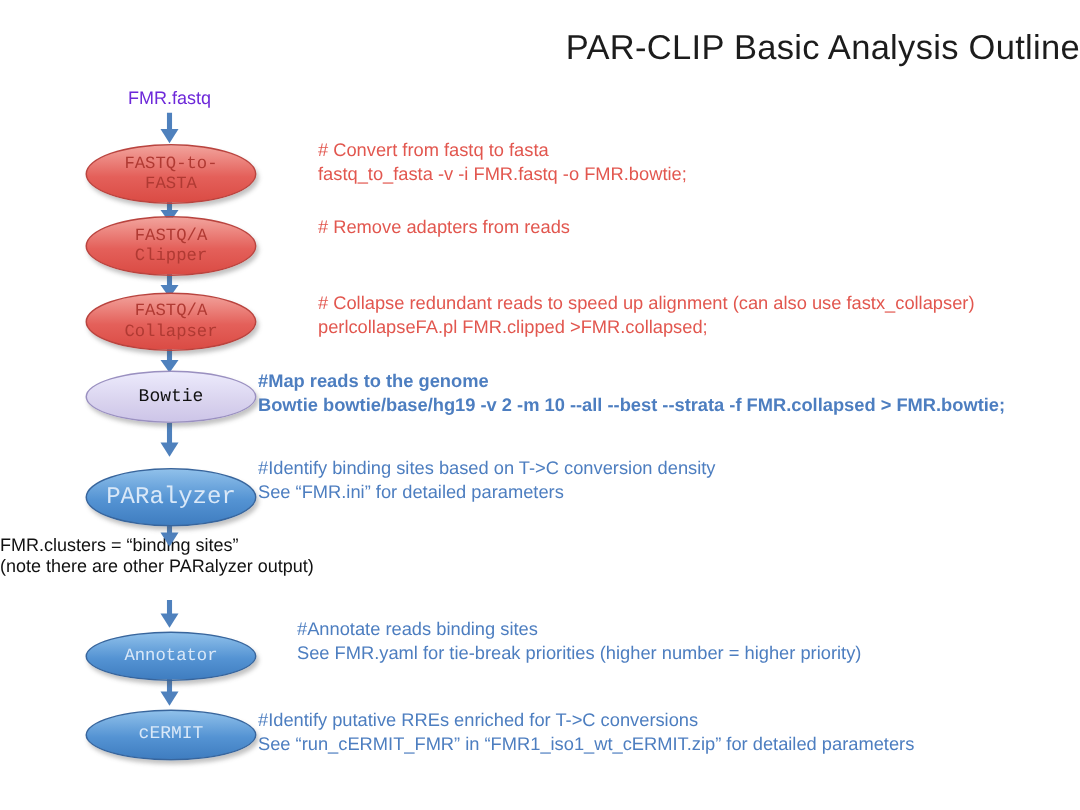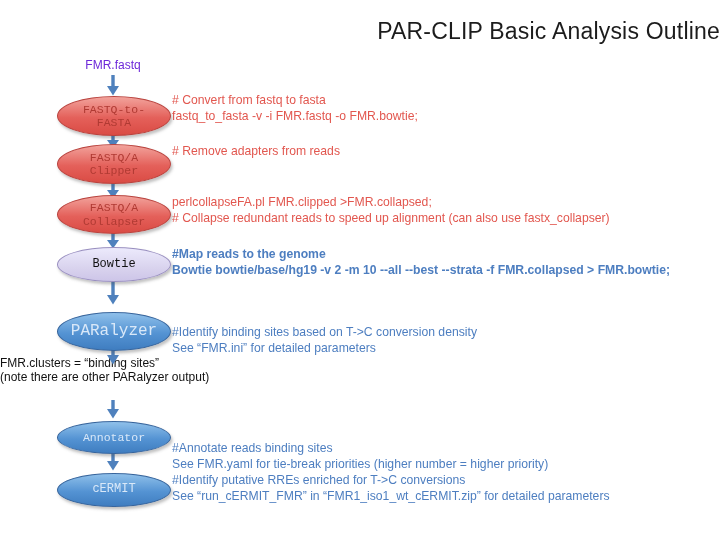--- a/index.html
+++ b/index.html
@@ -29,24 +29,24 @@
   .n1{top:96px;  height:38px;}
   .n2{top:144px; height:38px;}
   .n3{top:195px; height:37px;}
   .n4{top:247px; height:33px; font-size:12px;}
   .n5{top:312px; height:37px; font-size:16px;}
   .n6{top:421px; height:31px;}
   .n7{top:473px; height:32px; font-size:12px;}
 
   
   .note{position:absolute; left:172px; font-size:12.2px; line-height:16px; white-space:nowrap;}
-  .note.red-text{color:#e2574f;}
+  .note.red-text{color:#e2574f;margin-left:40px;}
   .note.blue-text{color:#4d7ec0;}
   .a1{top:92px;} .a2{top:143px;} .a3{top:194px;} .a4{top:246px;font-weight:bold;}
-  .a5{top:324px;} .a6{top:440px;} .a7{top:472px;}
+  .a5{top:304px;} .a6{top:411px;margin-left:26px;} .a7{top:472px;}
 
   
   .arrow{position:absolute; left:105px; z-index:1;}
   .ar1{top:75px;}  .ar2{top:132px;} .ar3{top:182px;} .ar4{top:232px;}
   .ar5{top:282px;} .ar6{top:345px;} .ar7{top:400px;} .ar8{top:452px;}
 </style>
 </head>
 <body>
 
 <div class="slide">
@@ -114,22 +114,22 @@
   </div>
 
   <div class="note red-text a1">
     <div># Convert from fastq to fasta</div>
     <div>fastq_to_fasta -v -i FMR.fastq -o FMR.bowtie;</div>
   </div>
   <div class="note red-text a2">
     <div># Remove adapters from reads</div>
   </div>
   <div class="note red-text a3">
+    <div># Collapse redundant reads to speed up alignment (can also use fastx_collapser)</div>
     <div>perlcollapseFA.pl FMR.clipped &gt;FMR.collapsed;</div>
-    <div># Collapse redundant reads to speed up alignment (can also use fastx_collapser)</div>
   </div>
   <div class="note blue-text a4">
     <div>#Map reads to the genome</div>
     <div>Bowtie bowtie/base/hg19 -v 2 -m 10 --all --best --strata -f FMR.collapsed &gt; FMR.bowtie;</div>
   </div>
   <div class="note blue-text a5">
     <div>#Identify binding sites based on T-&gt;C conversion density</div>
     <div>See “FMR.ini” for detailed parameters</div>
   </div>
   <div class="note blue-text a6">

